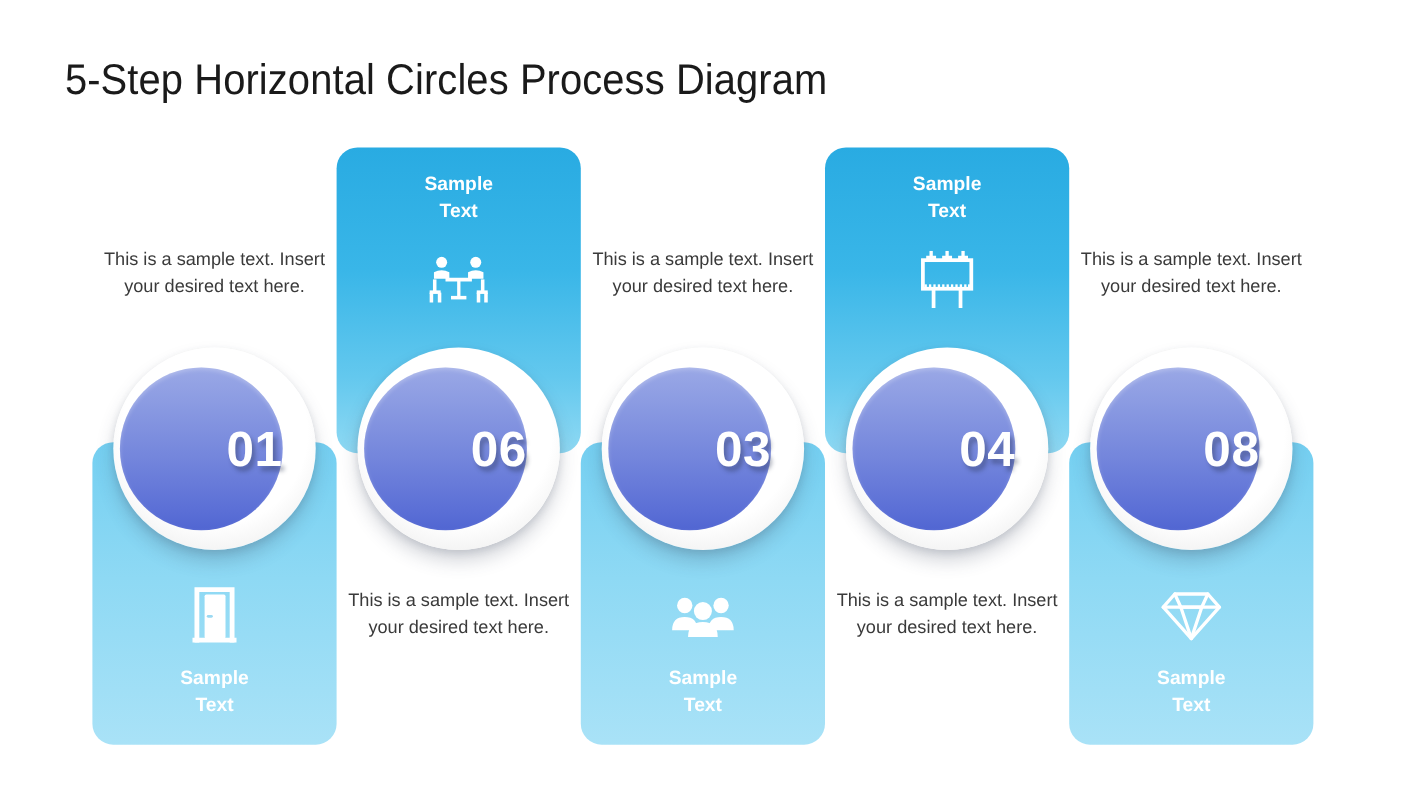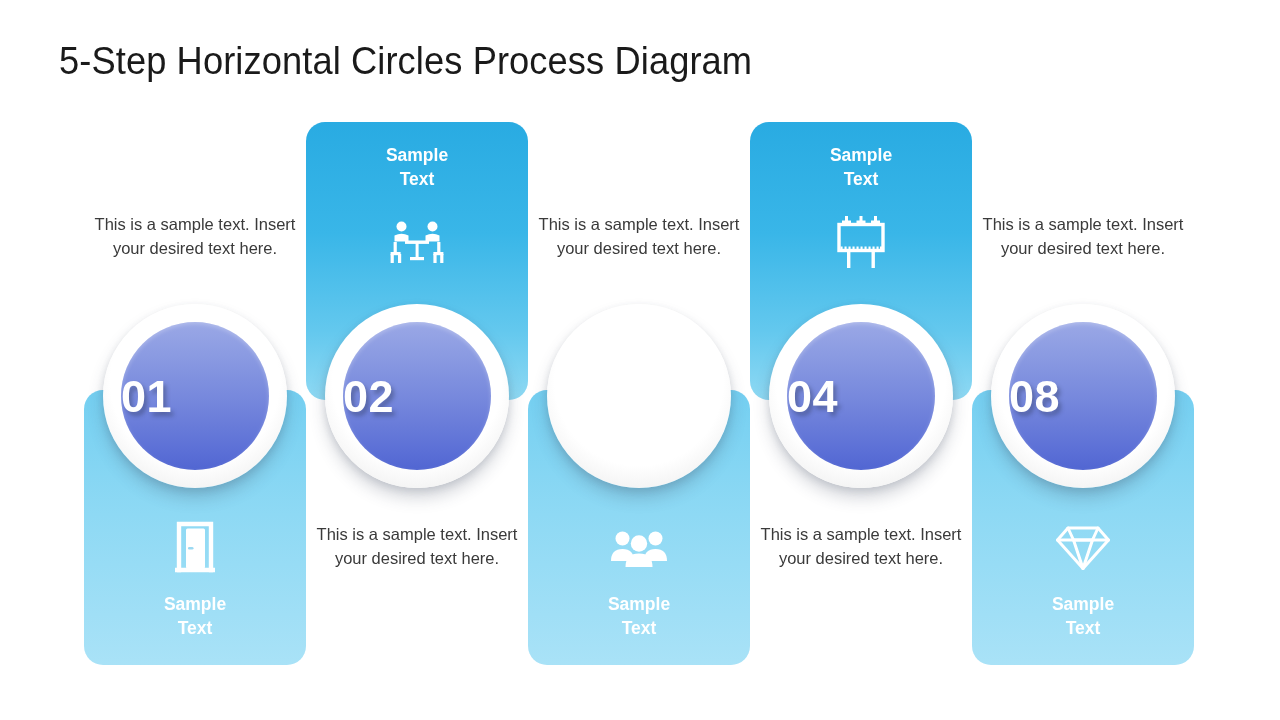--- a/index.html
+++ b/index.html
@@ -2,21 +2,21 @@
 <html><head>
 <meta charset="utf-8">
 <style>
   html,body{margin:0;padding:0;}
   body{
     width:1280px;height:720px;background:#ffffff;
     font-family:"Liberation Sans", sans-serif;
     overflow:hidden;position:relative;
   }
 
-  .slide{position:absolute;inset:0;}
+  .slide{position:absolute;inset:0;margin-top:12px;}
 
   .title{
     position:absolute;left:59px;top:39px;
     font-family:"Liberation Sans Narrow","Liberation Sans",sans-serif;
     font-size:39px;font-weight:400;color:#1a1a1a;
     letter-spacing:0.1px;white-space:nowrap;
     transform:scaleX(0.93);transform-origin:left center;
   }
 
   
@@ -36,25 +36,25 @@
   .circle-wrap{
     position:absolute;width:184px;height:184px;
     top:304px;
   }
   .ring{
     position:absolute;inset:0;border-radius:50%;
     background:radial-gradient(circle at 50% 42%, #ffffff 60%, #f3f3f3 78%, #e2e2e2 92%, #d8d8d8 100%);
     box-shadow:0 10px 16px rgba(60,70,90,0.22), 0 3px 7px rgba(60,70,90,0.14);
   }
   .disc{
-    position:absolute;left:18px;top:18px;width:148px;height:148px;
+    position:absolute;left:6px;top:18px;width:148px;height:148px;
     border-radius:50%;
     background:linear-gradient(180deg,#9aa8e6 0%,#8b9be2 22%,#7486dc 55%,#5b6fd6 88%,#5166d2 100%);
     box-shadow:inset 0 2px 4px rgba(255,255,255,0.25);
-    display:flex;align-items:center;justify-content:flex-start;
+    display:flex;align-items:center;justify-content:flex-end;
   }
   .num{
     font-size:45px;font-weight:bold;color:#ffffff;
     letter-spacing:0.5px;
     text-shadow:3px 4px 4px rgba(40,50,80,0.38);
     line-height:1;
   }
 
   
   .body-text{
@@ -178,26 +178,29 @@
   <div class="circle-wrap" style="left:103px;">
     <div class="ring"></div>
     <div class="disc">
       <span class="num">01</span>
     </div>
   </div>
 
   <div class="circle-wrap" style="left:325px;">
     <div class="ring"></div>
     <div class="disc">
-      <span class="num">02</span>
+      <span class="num">06</span>
     </div>
   </div>
 
   <div class="circle-wrap" style="left:547px;">
     <div class="ring"></div>
+    <div class="disc">
+      <span class="num">03</span>
+    </div>
   </div>
 
   <div class="circle-wrap" style="left:769px;text-decoration:underline;">
     <div class="ring"></div>
     <div class="disc">
       <span class="num">04</span>
     </div>
   </div>
 
   <div class="circle-wrap" style="left:991px;">

